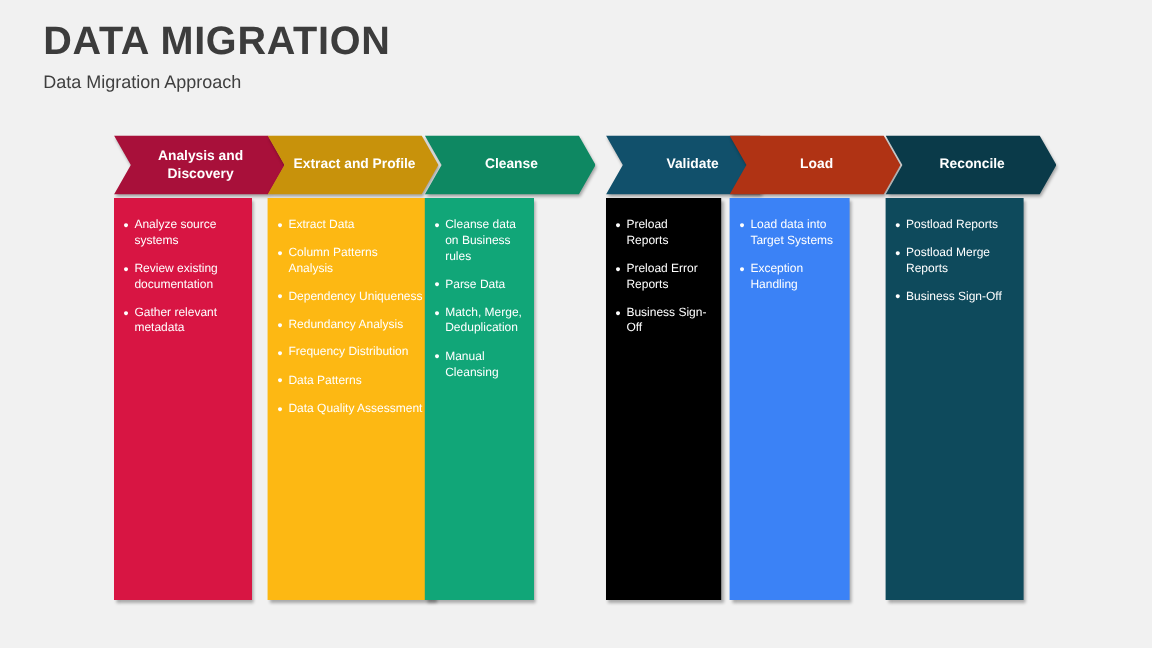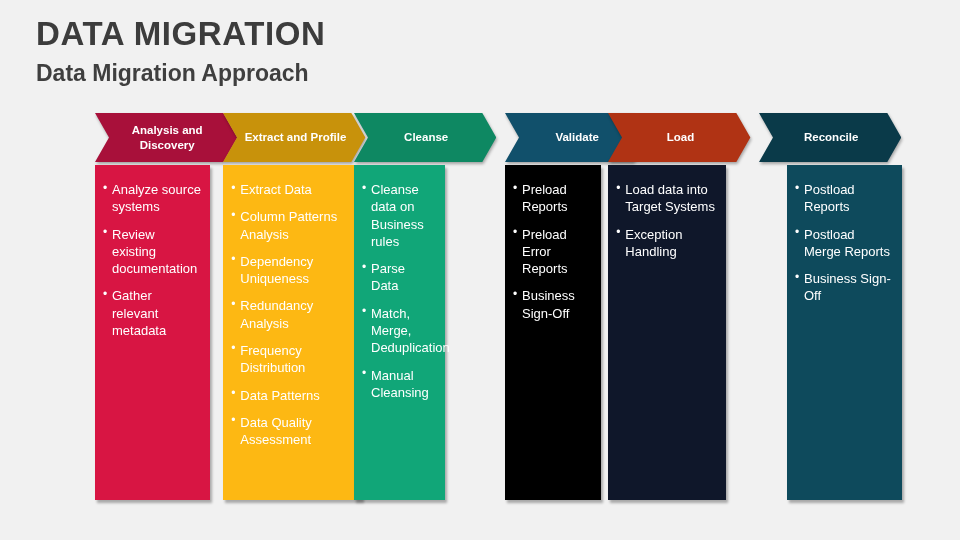--- a/index.html
+++ b/index.html
@@ -13,21 +13,21 @@
 
   
   #title{
     position:absolute;left:36px;top:16px;
     font-size:33px;font-weight:bold;color:#3c3c3c;
     letter-spacing:0.6px;line-height:1.1;
     white-space:nowrap;
   }
   #subtitle{
     position:absolute;left:36px;top:60px;
-    font-size:23px;font-weight:bold;color:#3f3f3f;
+    font-size:15px;font-weight:normal;color:#3f3f3f;
     line-height:1.2;white-space:nowrap;
   }
 
   
   #band{
     position:absolute;left:95px;top:113px;
     width:770px;height:390px;
   }
   .col{
     position:absolute;top:0;height:390px;
@@ -59,21 +59,21 @@
     box-sizing:border-box;
     padding:16px 9px 10px 8px;
     box-shadow:2px 2.5px 2.5px rgba(0,0,0,0.30);
   }
   .body ul{
     list-style:none;margin:0;padding:0;
   }
   .body li{
     position:relative;
     color:#ffffff;
-    font-size:13px;
+    font-size:10px;
     line-height:1.33;
     margin-bottom:10px;
     padding-left:9px;
     font-weight:normal;
   }
   .body li:before{
     content:"\2022";
     position:absolute;left:0;top:-0.5px;
     font-size:12px;
     line-height:1.33;
@@ -145,33 +145,33 @@
             <li>Preload Error Reports</li>
             <li>Business Sign-Off</li>
           </ul>
         </div>
       </div>
       <div class="col" style="left: 513.333px; width: 142.333px;">
         <svg class="chev" viewBox="0 0 142.33333333333334 49" preserveAspectRatio="none">
           <polygon points="0,0 128.33333333333334,0 142.33333333333334,24.5 128.33333333333334,49 0,49 14,24.5" fill="#b03314"></polygon>
         </svg>
         <div class="chev-label" style="padding-left: 18px; padding-right: 16px;">Load</div>
-        <div class="body" style="width: 118px; background: #0f172a;">
+        <div class="body" style="width: 100px; background: #3b82f6;">
           <ul>
             <li>Load data into Target Systems</li>
             <li>Exception Handling</li>
           </ul>
         </div>
       </div>
-      <div class="col" style="left: 664px; width: 142.333px;">
+      <div class="col" style="left: 643px; width: 142.333px;">
         <svg class="chev" viewBox="0 0 142.33333333333334 49" preserveAspectRatio="none">
           <polygon points="0,0 128.33333333333334,0 142.33333333333334,24.5 128.33333333333334,49 0,49 14,24.5" fill="#0a3a49"></polygon>
         </svg>
         <div class="chev-label" style="padding-left: 18px; padding-right: 16px;">Reconcile</div>
-        <div class="body" style="width: 115.333px; background: rgb(14, 74, 92); margin-left: 28px;">
+        <div class="body" style="width: 115.333px; background: rgb(14, 74, 92);">
           <ul>
             <li>Postload Reports</li>
             <li>Postload Merge Reports</li>
             <li>Business Sign-Off</li>
           </ul>
         </div>
       </div>
     </div>
 
 </div>

